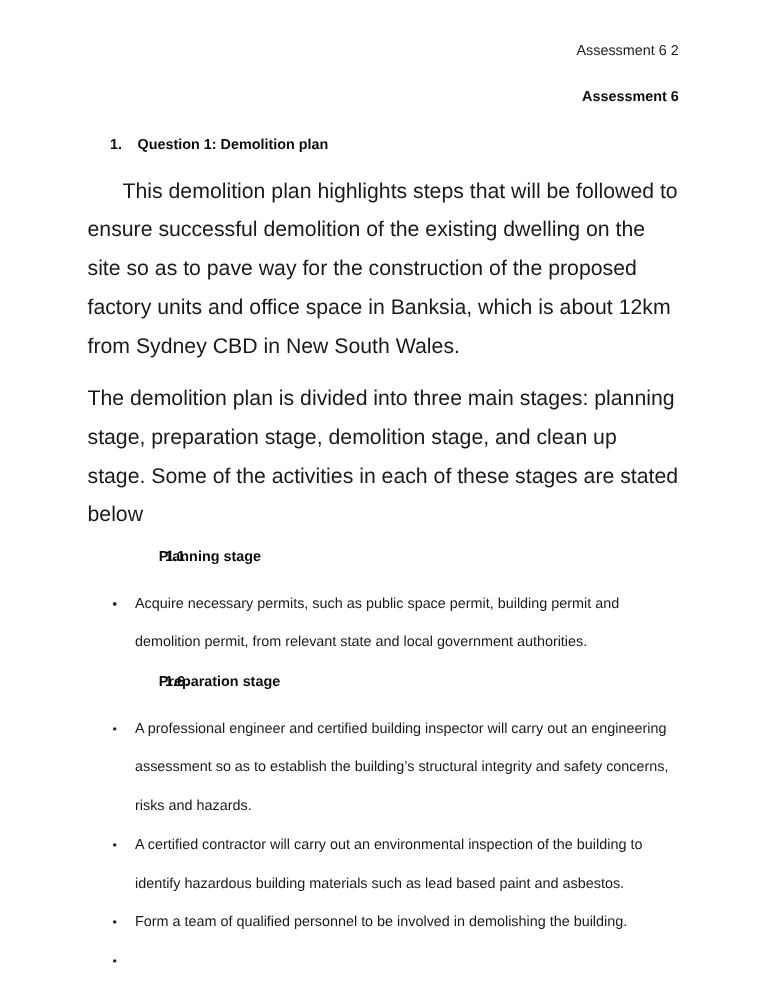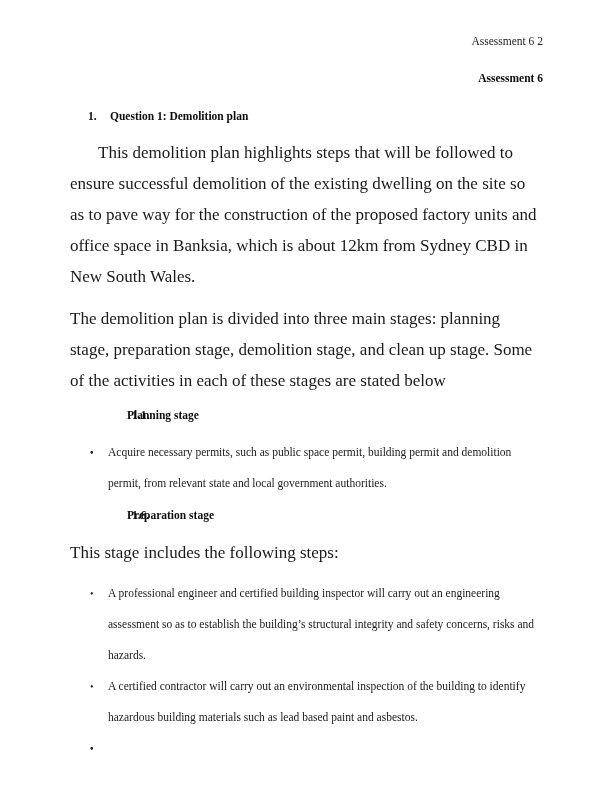--- a/index.html
+++ b/index.html
@@ -5,21 +5,21 @@
   html, body {
     margin: 0;
     padding: 0;
     background: #ffffff;
   }
   .page {
     position: relative;
     width: 612px;
     height: 792px;
     background: #ffffff;
-    font-family: Liberation Serif, serif;
+    font-family: Liberation Sans, sans-serif;
     color: #161616;
     overflow: hidden;
     box-sizing: border-box;
   }
 
   
   .running-header {
     position: absolute;
     top: 34px;
     left: 70px;
@@ -157,33 +157,33 @@
         <span class="dot">•</span>
         <span>Acquire necessary permits, such as public space permit, building permit and demolition permit, from relevant state and local government authorities.</span>
       </li>
     </ul>
 
     <div class="h2-numbered">
       <span class="num">1.6.</span>
       <span>Preparation stage</span>
     </div>
 
-    <p class="para gap-after-lead">This stage includes the following steps:</p>
 
     <ul class="bullets list-block">
       <li>
         <span class="dot">•</span>
         <span>A professional engineer and certified building inspector will carry out an engineering assessment so as to establish the building’s structural integrity and safety concerns, risks and hazards.</span>
       </li>
       <li>
         <span class="dot">•</span>
         <span>A certified contractor will carry out an environmental inspection of the building to identify hazardous building materials such as lead based paint and asbestos.</span>
       </li>
       <li>
         <span class="dot">•</span>
+        <span>Form a team of qualified personnel to be involved in demolishing the building.</span>
       </li>
       <li>
         <span class="dot">•</span>
       </li>
     </ul>
 
   </div>
 </div>
 
 </body></html>

